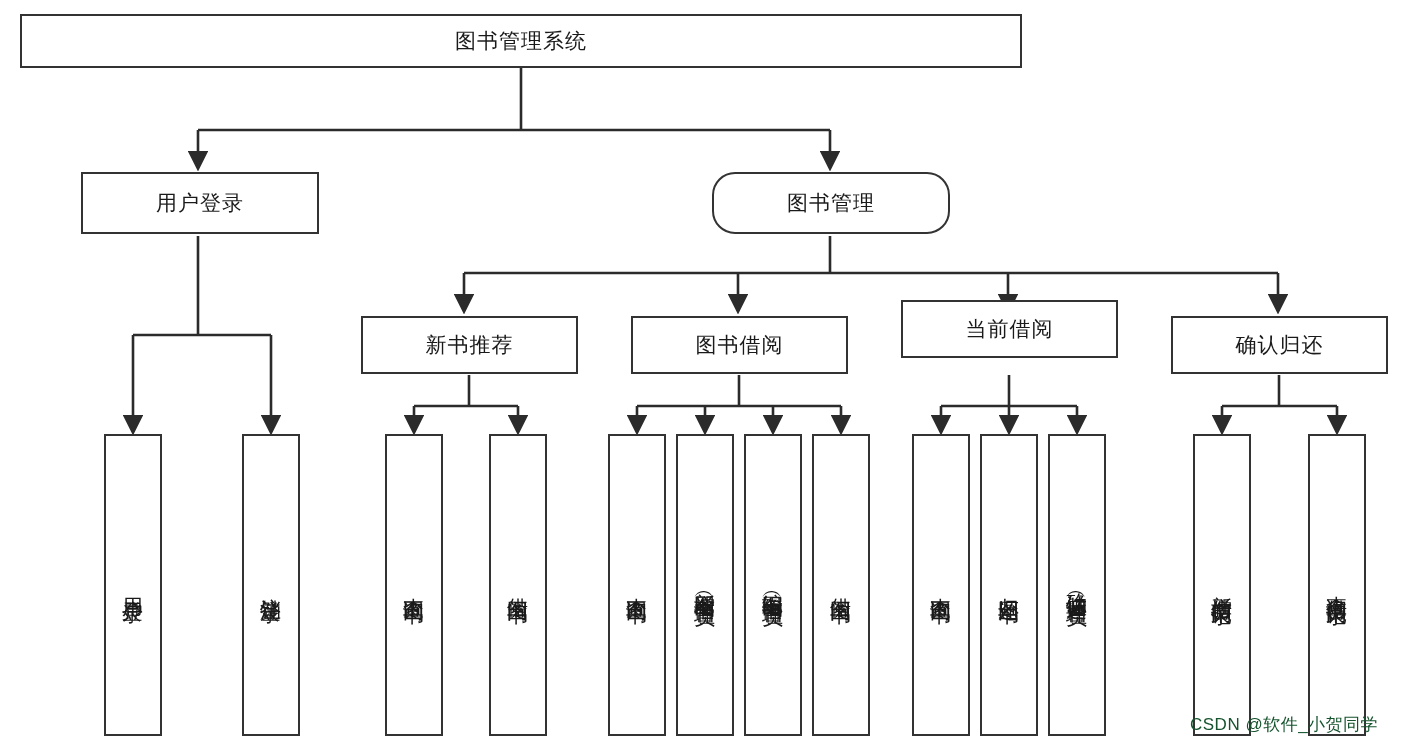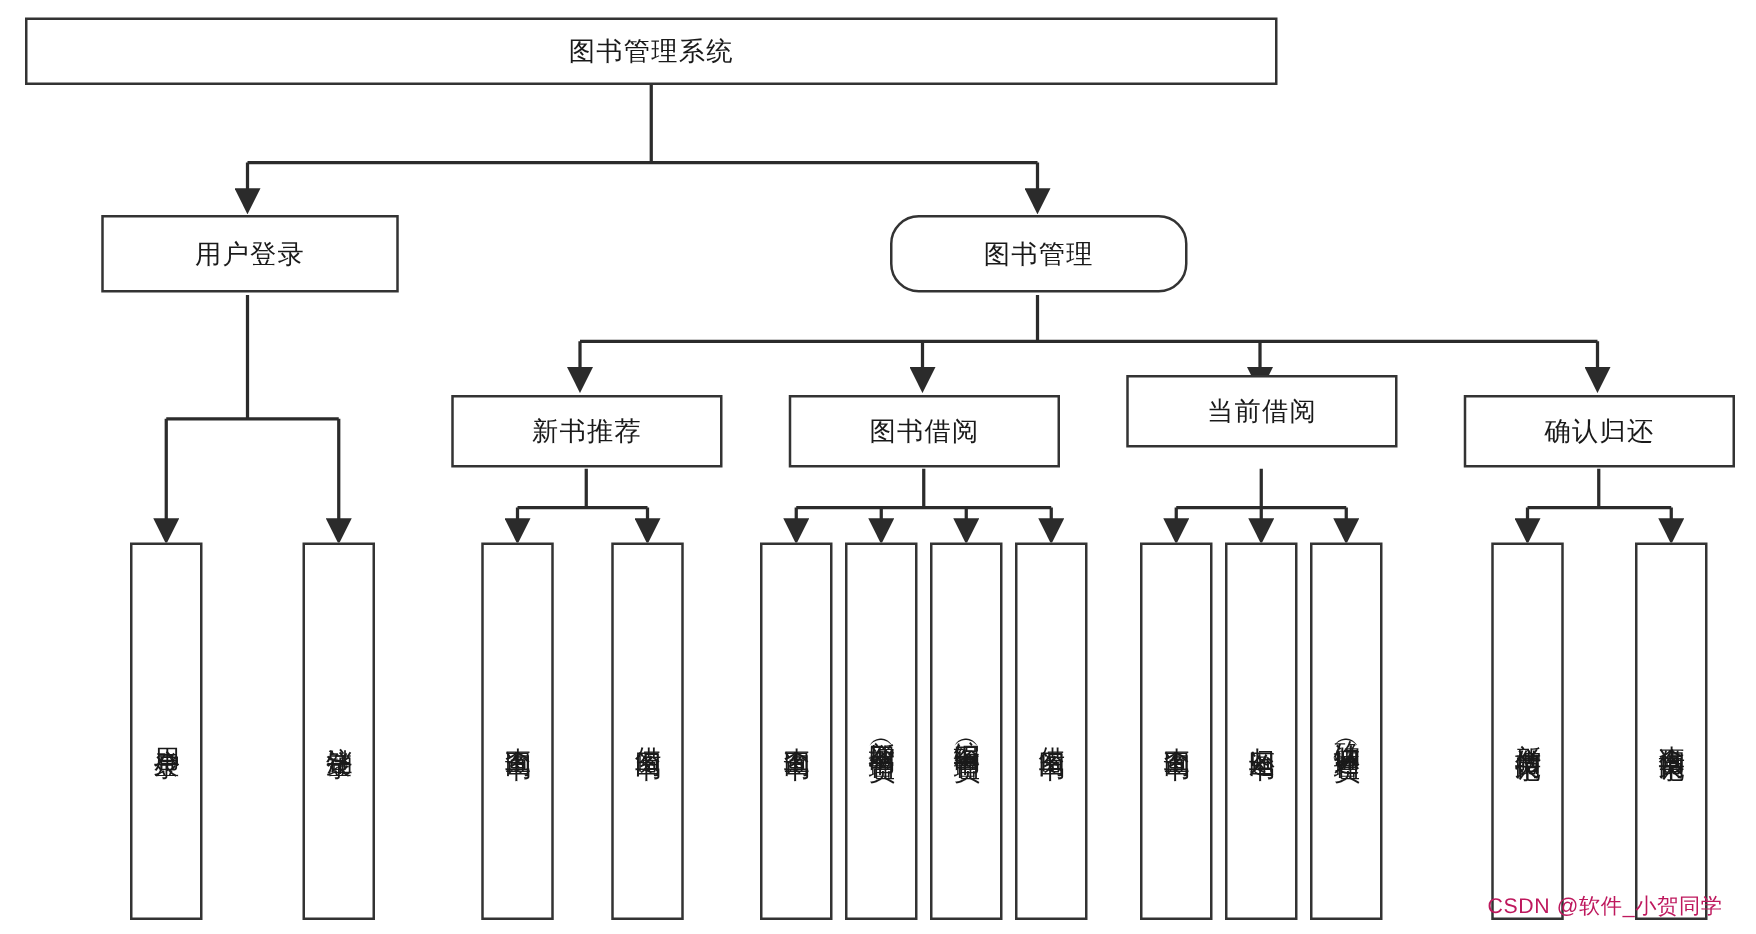--- a/index.html
+++ b/index.html
@@ -48,21 +48,21 @@
     padding-bottom: 4px;
     line-height: 1;
   }
   .node.vert .vlabel {
     writing-mode: vertical-rl;
     text-orientation: upright;
     white-space: nowrap;
   }
   .watermark {
     position: absolute;
-    color: #be185d;
+    color: #14532d;
     font-size: 17px;
     white-space: nowrap;
     letter-spacing: 0.5px;
   }
 </style>
 </head>
 <body>
 
 <div id="canvas">
 

